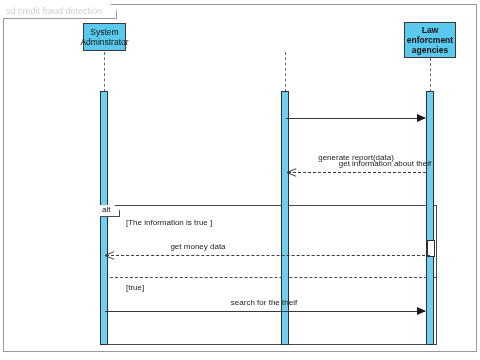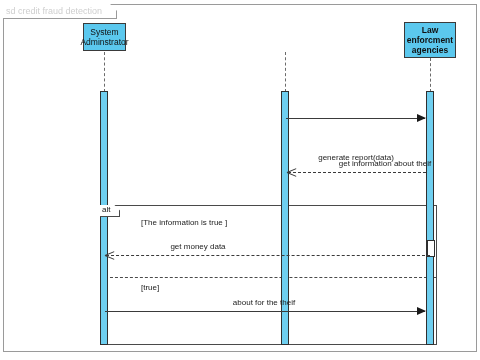--- a/index.html
+++ b/index.html
@@ -134,21 +134,20 @@
     border-top: 1px dashed #4a4a4a;
     z-index: 3;
   }
   .guard {
     position: absolute;
     font-size: 8px;
     color: #222222;
     white-space: nowrap;
     line-height: 9px;
     z-index: 7;
-    margin-left: 15px;
   }
 
   
   .msg {
     position: absolute;
     height: 0;
     z-index: 5;
   }
   .msg .line {
     position: absolute;
@@ -254,15 +253,15 @@
   </div>
   <div class="msg-label" style="left:198px; top:242px;">get money data</div>
 
   <div class="frag-divider" style="left:100px; top:277px; width:337px;"></div>
   <div class="guard" style="left:126px; top:283px;">[true]</div>
 
   <div class="msg solid" style="left:105px; top:311px; width:320px;">
     <div class="line"></div>
     <div class="head-filled-right"></div>
   </div>
-  <div class="msg-label" style="left:264px; top:298px;">about for the theif</div>
+  <div class="msg-label" style="left:264px; top:298px;">search for the theif</div>
 
 </div>
 
 </body></html>

